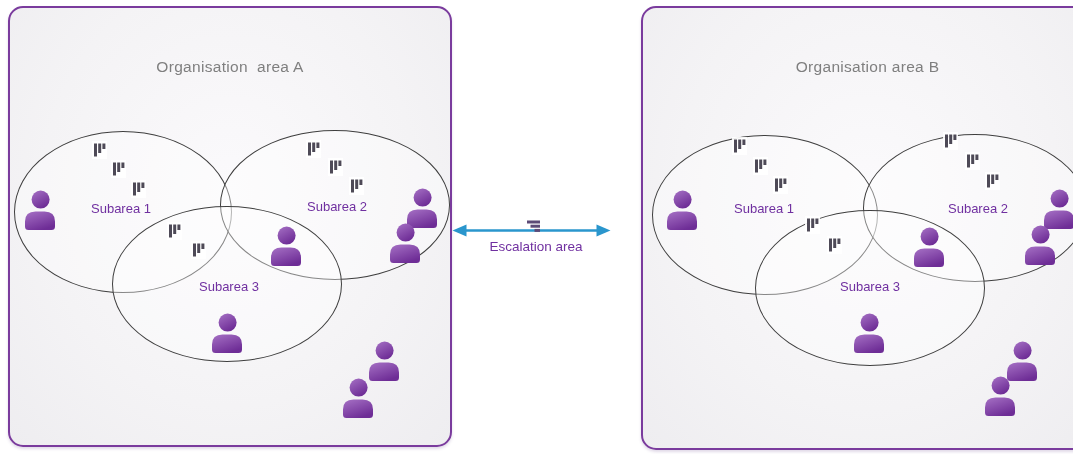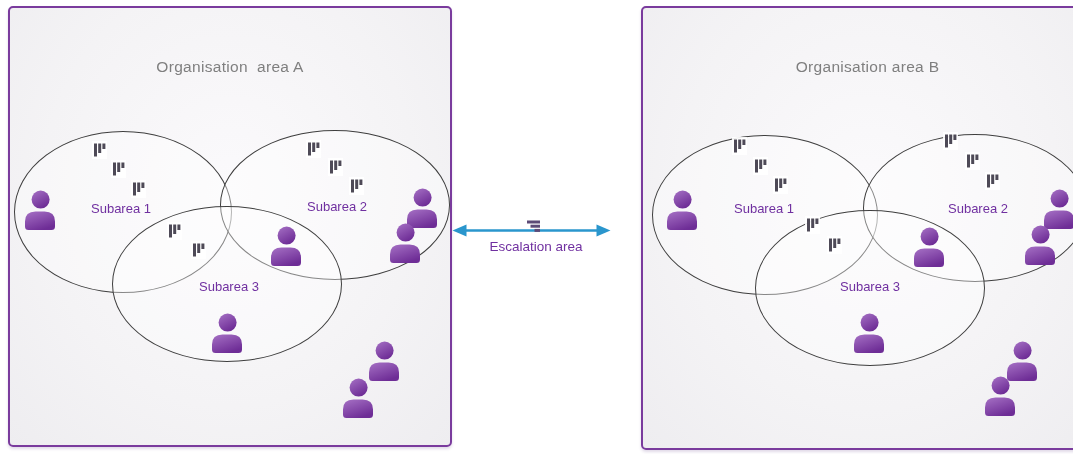--- a/index.html
+++ b/index.html
@@ -9,21 +9,21 @@
     --arrow-color:#2a96cd;
     --icon-color:#4e4a57;
     --ellipse-stroke:#3f3f3f;
   }
   html,body{margin:0;padding:0;background:#ffffff;font-family:"Liberation Sans",sans-serif;}
   #stage{position:relative;width:1073px;height:454px;background:#ffffff;overflow:hidden;}
 
   .org-area{
     position:absolute;
     border:2px solid var(--area-border);
-    border-radius:5px;
+    border-radius:15px;
     background:radial-gradient(ellipse at 50% 42%, #fbfafc 0%, #f4f3f5 60%, #eeedf0 100%);
     box-shadow:0 2px 3px rgba(90,50,130,0.18);
     box-sizing:border-box;
   }
   .area-title{
     position:absolute;top:50px;left:0;right:0;margin:0;
     text-align:center;font-size:15.5px;font-weight:400;
     color:var(--title-color);white-space:pre;letter-spacing:0.3px;
   }
   .area-content{position:absolute;left:0;top:0;right:0;bottom:0;}

